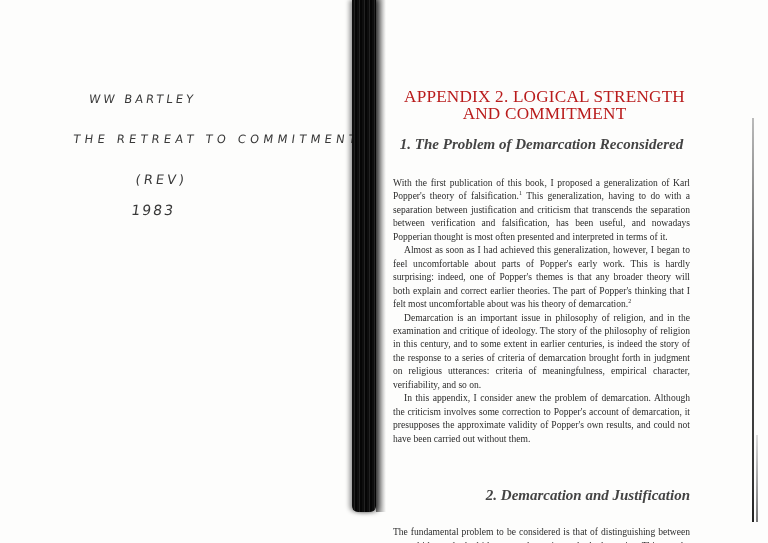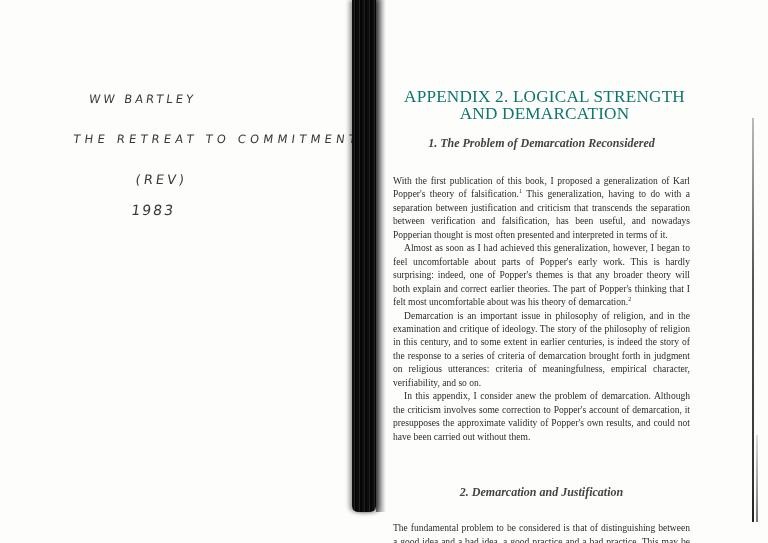--- a/index.html
+++ b/index.html
@@ -48,36 +48,36 @@
     position: absolute; left: 756px; top: 435px; width: 2px; height: 87px;
     background: linear-gradient(180deg, #ddd, #777);
   }
 
   
   .page {
     position: absolute; left: 393px; top: 88px; width: 297px;
   }
   .app-title {
     text-align: center; font-size: 17.2px; line-height: 17px;
-    letter-spacing: 0.2px; color: #0f766e; margin: 0 0 0 6px; font-weight: normal;
+    letter-spacing: 0.2px; color: #b91c1c; margin: 0 0 0 6px; font-weight: normal;
   }
   .section-head {
-    text-align: center; font-style: italic; font-size: 12px;
+    text-align: center; font-style: italic; font-size: 15px;
     color: #444; margin: 0;
   }
   .sh1 { margin-top: 14px; }
   .body-text {
     font-size: 9.55px; line-height: 13.45px; text-align: justify;
     color: #2c2c2c; margin: 0;
   }
   .body-text p { margin: 0; text-indent: 0; }
   .body-text p.indent { text-indent: 11px; }
   .para-block-1 { margin-top: 23px; }
   sup { font-size: 6px; line-height: 0; vertical-align: 4px; }
-  .sh2 { margin-top: 42px; }
+  .sh2 { margin-top: 42px; text-align: right; }
   .para-block-2 { margin-top: 21px; }
 </style>
 </head>
 <body>
 
 <div class="scan">
 
   <div class="handwriting">
     <div class="hw-line hw-author">WW BARTLEY</div>
     <div class="hw-line hw-title">THE RETREAT TO COMMITMENT</div>
@@ -87,21 +87,21 @@
 
   <div class="gutter"></div>
   <div class="gutter-fade"></div>
 
   <div class="page-edge"></div>
   <div class="page-edge2"></div>
 
   <div class="page">
     <h1 class="app-title">
       <span>APPENDIX 2. LOGICAL STRENGTH</span><br>
-      <span>AND DEMARCATION</span>
+      <span>AND COMMITMENT</span>
     </h1>
 
     <h2 class="section-head sh1">1. The Problem of Demarcation Reconsidered</h2>
 
     <div class="body-text para-block-1">
       <p><span>With the first publication of this book, I proposed a generalization of Karl Popper's theory of falsification.</span><sup>1</sup><span> This generalization, having to do with a separation between justification and criticism that transcends the separation between verification and falsification, has been useful, and nowadays Popperian thought is most often presented and interpreted in terms of it.</span></p>
       <p class="indent"><span>Almost as soon as I had achieved this generalization, however, I began to feel uncomfortable about parts of Popper's early work. This is hardly surprising: indeed, one of Popper's themes is that any broader theory will both explain and correct earlier theories. The part of Popper's thinking that I felt most uncomfortable about was his theory of demarcation.</span><sup>2</sup></p>
       <p class="indent"><span>Demarcation is an important issue in philosophy of religion, and in the examination and critique of ideology. The story of the philosophy of religion in this century, and to some extent in earlier centuries, is indeed the story of the response to a series of criteria of demarcation brought forth in judgment on religious utterances: criteria of meaningfulness, empirical character, verifiability, and so on.</span></p>
       <p class="indent"><span>In this appendix, I consider anew the problem of demarcation. Although the criticism involves some correction to Popper's account of demarcation, it presupposes the approximate validity of Popper's own results, and could not have been carried out without them.</span></p>
     </div>

